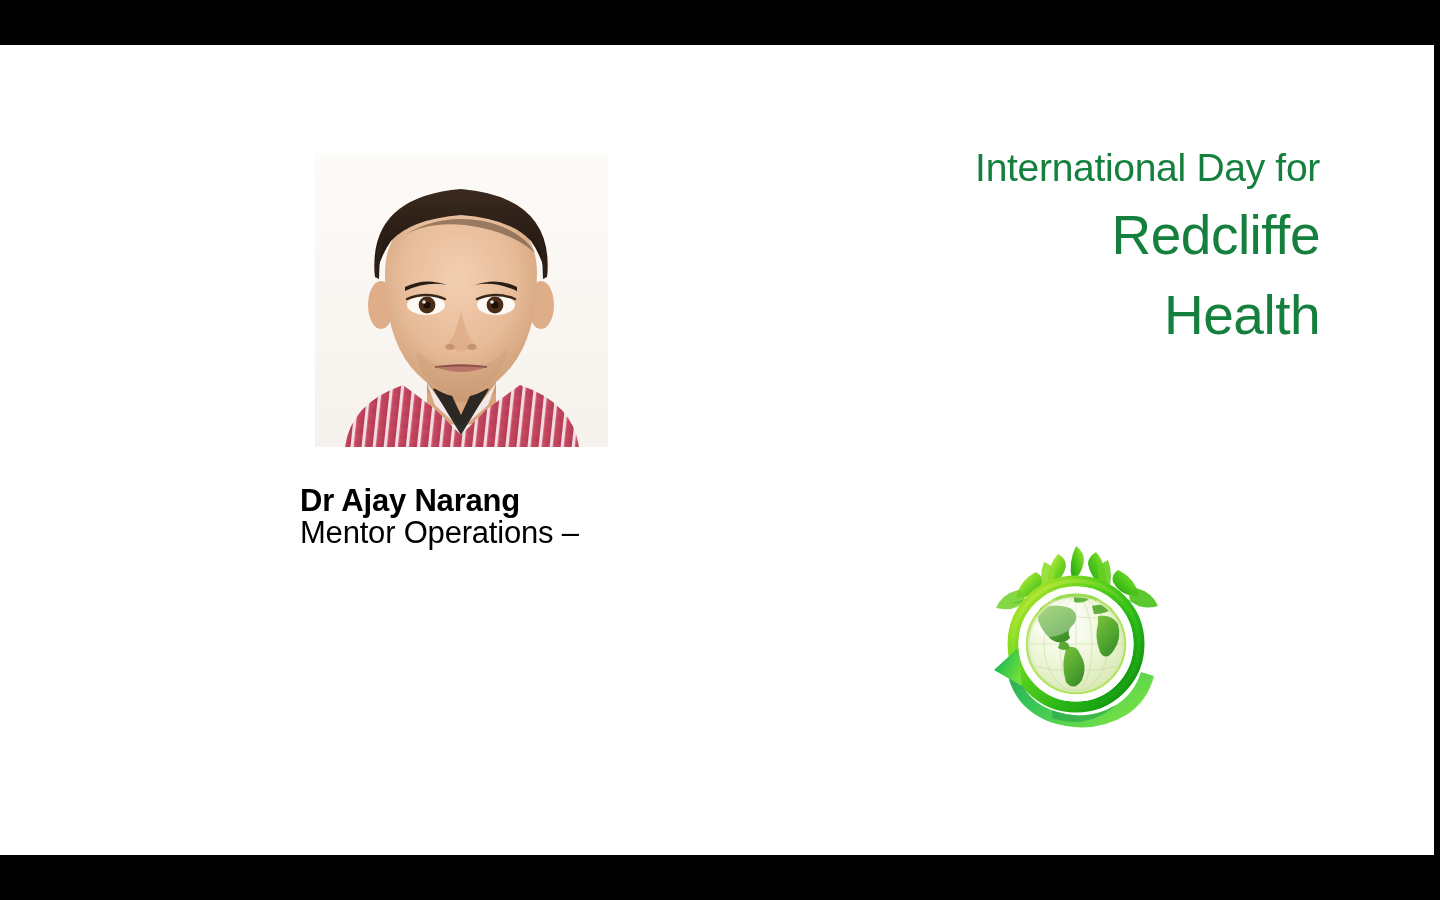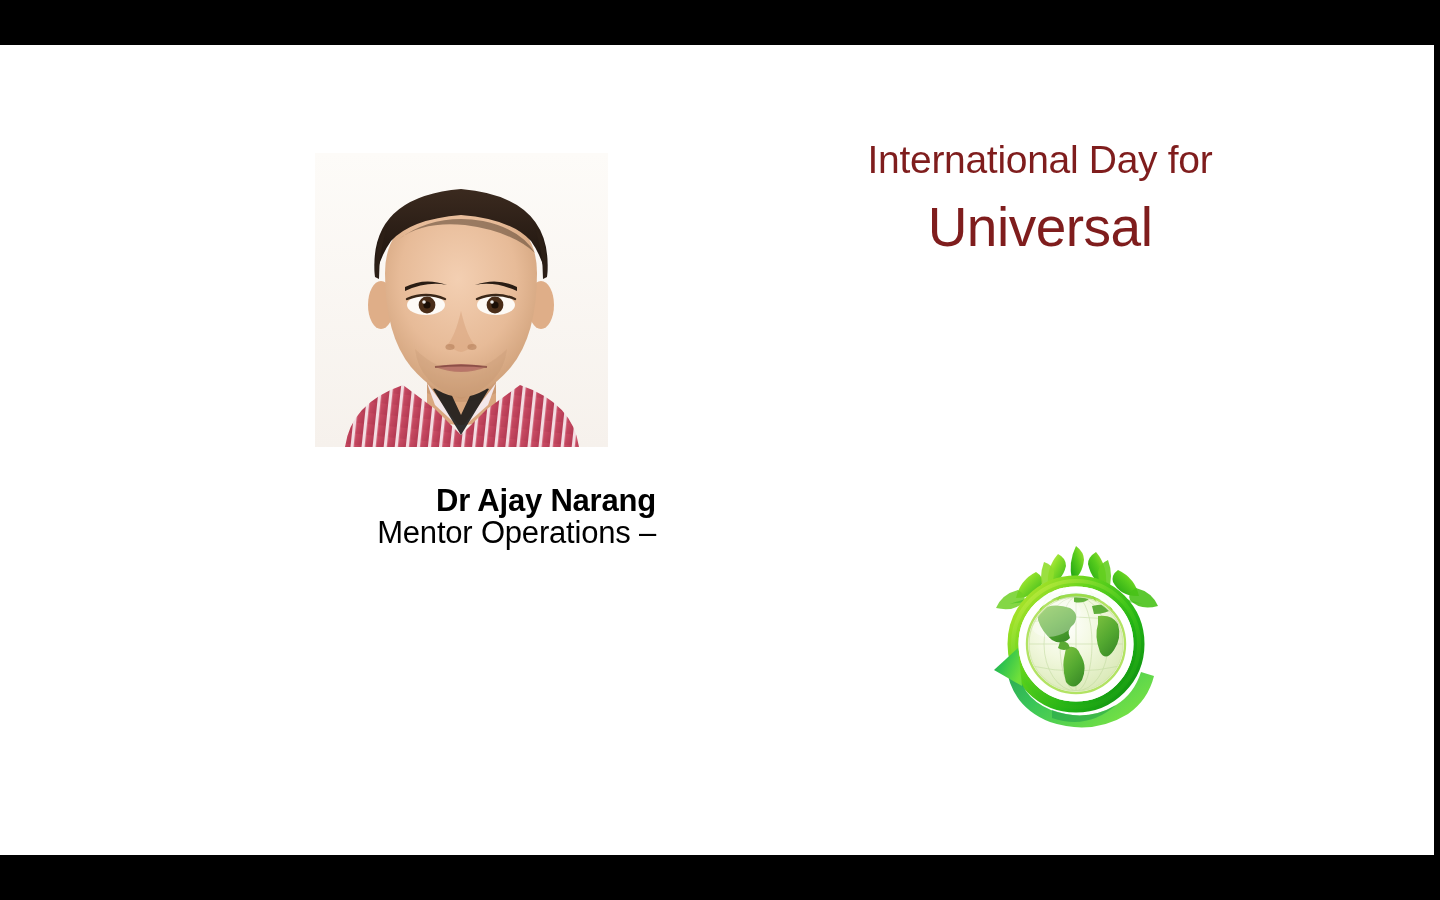--- a/index.html
+++ b/index.html
@@ -57,43 +57,43 @@
     inset: 0;
     background: #fbf7f3;
   }
   .photo-canvas svg { display: block; }
 
   .caption {
     position: absolute;
     left: 300px;
     top: 440px;           
     width: 356px;
-    text-align: right;
+    text-align: left;
     color: #000000;
     font-size: 31px;
     line-height: 32px;
     letter-spacing: -0.2px;
   }
   .caption .line-name {
     font-weight: bold;
     display: block;
   }
   .caption .line {
     display: block;
     font-weight: normal;
   }
 
   
   .title-block {
     position: absolute;
     left: 760px;
-    top: 88px;            
+    top: 96px;            
     width: 560px;
-    text-align: center;
-    color: #7f1d1d;
+    text-align: right;
+    color: #15803d;
   }
   .title-line-small {
     display: block;
     font-size: 39px;
     line-height: 54px;
     letter-spacing: -0.3px;
   }
   .title-line-big {
     display: block;
     font-size: 55px;
@@ -201,21 +201,22 @@
       </div>
     </div>
 
     <div class="caption">
       <span class="line-name">Dr Ajay Narang</span>
       <span class="line">Mentor Operations –</span>
     </div>
 
     <div class="title-block">
       <span class="title-line-small">International Day for</span>
-      <span class="title-line-big">Universal</span>
+      <span class="title-line-big">Redcliffe</span>
+      <span class="title-line-big">Health</span>
     </div>
 
     <div class="logo-wrap">
       <svg width="176" height="206" viewBox="0 0 176 206" xmlns="http://www.w3.org/2000/svg">
         <defs>
           <linearGradient id="ringGrad" x1="0" y1="0.1" x2="1" y2="0.9">
             <stop offset="0%" stop-color="#b7e62b"></stop>
             <stop offset="35%" stop-color="#5fd21c"></stop>
             <stop offset="70%" stop-color="#22b315"></stop>
             <stop offset="100%" stop-color="#0e8f10"></stop>

